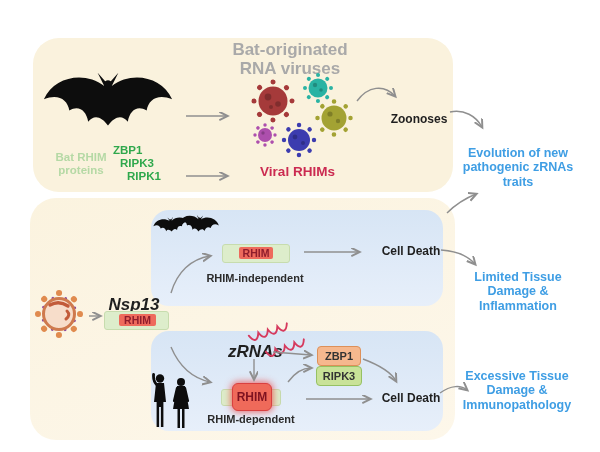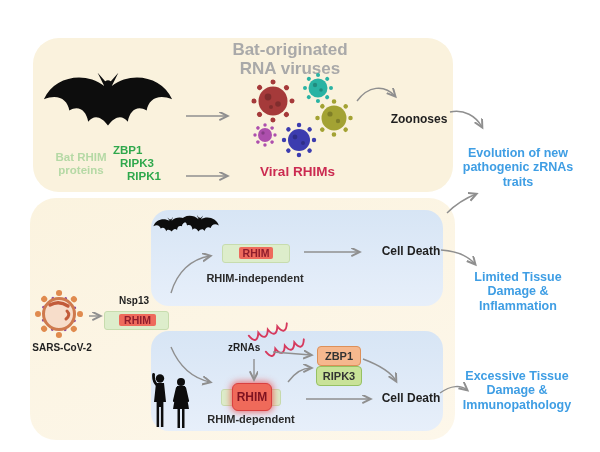--- a/index.html
+++ b/index.html
@@ -13,21 +13,21 @@
   .cream2{background:linear-gradient(160deg,#fbf3df,#fdf7ea);}
   .blue{background:linear-gradient(180deg,#d7e5f5,#e7effa);border-radius:18px;}
   .lbl{position:absolute;font-weight:700;color:#1f1f1f;line-height:1.12;}
   .ctr{text-align:center;}
   .gray{color:#a9a9a9;font-size:17px;}
   .palegreen{color:#b5d9a5;font-size:11.5px;}
   .green{color:#2fa84c;font-size:11.5px;}
   .crimson{color:#cb2b51;font-size:13.5px;}
   .blueout{color:#3f9ee4;font-size:12.5px;line-height:1.15;}
   .black12{font-size:12px;}
-  .black115{font-size:10px;}
+  .black115{font-size:17px;font-style:italic;}
   .cap{font-size:11px;color:#2b2b2b;}
   .rhimbar{position:absolute;background:#ddedcb;border:1px solid #c7dcae;border-radius:3px;}
   .rhimseg{position:absolute;background:#ee6a5c;border-radius:2px;display:flex;align-items:center;justify-content:center;
            font-weight:700;font-size:10.5px;color:#8f1d2c;}
   .rhimglow{position:absolute;background:#ef6a5a;border:1.5px solid #d94040;border-radius:6px;
             box-shadow:0 0 7px 1px rgba(235,70,70,.8);display:flex;align-items:center;justify-content:center;
             font-weight:700;font-size:12px;color:#7e1220;}
   .pbox{position:absolute;border-radius:4px;display:flex;align-items:center;justify-content:center;
         font-weight:700;font-size:11px;color:#333;}
   .zbp1{background:#f6b88e;border:1.3px solid #dd9059;}
@@ -118,21 +118,20 @@
   </div>
 
   <svg class="abs" style="left:30px;top:286px;" width="58" height="56" viewBox="0 0 58 56">
     <circle cx="29" cy="28" r="21" fill="none" pathLength="100" stroke-dasharray="0.1 12.4" stroke-linecap="round" stroke-width="6" stroke="#e08b4f"></circle>
     <circle cx="29" cy="28" r="17" fill="none" pathLength="100" stroke-dasharray="0.1 12.4" stroke-dashoffset="6" stroke-linecap="round" stroke-width="2.6" stroke="#8b4a9e"></circle>
     <circle cx="29" cy="28" r="15.5" stroke-width="3" fill="#f7ddca"></circle>
     <circle cx="29" cy="28" r="15.5" fill="none" stroke-width="3" stroke="#cf7a4e"></circle>
     <path d="M20,19 Q29,14 38,20" fill="none" stroke="#c25b3a" stroke-width="3.4" stroke-linecap="round"></path>
     <path d="M37,25 q4,4 -1,8" fill="none" stroke="#c25b3a" stroke-width="3" stroke-linecap="round"></path>
   </svg>
-  <div class="lbl black115 ctr" style="left:18px;top:342px;width:88px;">SARS-CoV-2</div>
 
   <div class="lbl black115 ctr" style="left:106px;top:295px;width:56px;">Nsp13</div>
   <div class="rhimbar" style="left:104px;top:311px;width:63px;height:17px;">
     <div class="rhimseg" style="left:14px;top:1.5px;width:37px;height:12px;">RHIM</div>
   </div>
 
   <svg class="abs" style="left:152px;top:210px;" width="68" height="30" viewBox="0 0 68 30">
     <g transform="translate(0,8) scale(0.26) rotate(-6)">
       <path fill="#0d0d0d" d="M66,18 L59,4 L67,13 Q70,11 73,13 L81,4 L74,18
         C95,2 127,8 138,32 C123,26 113,32 111,44 C101,38 93,44 91,56

